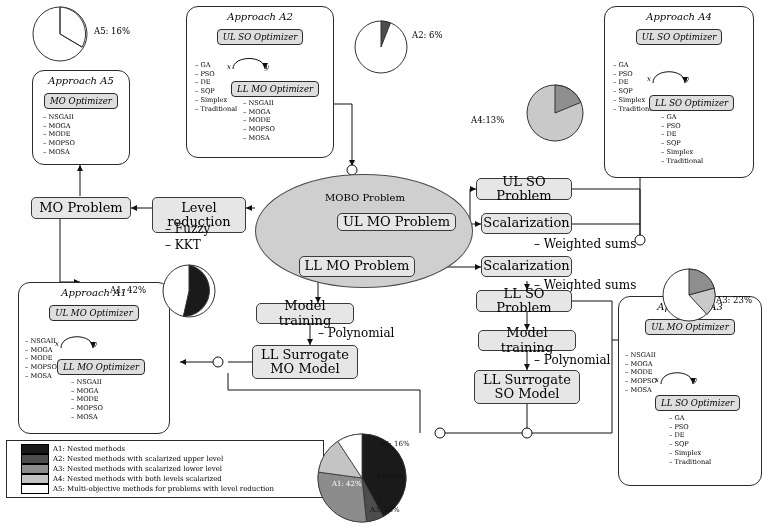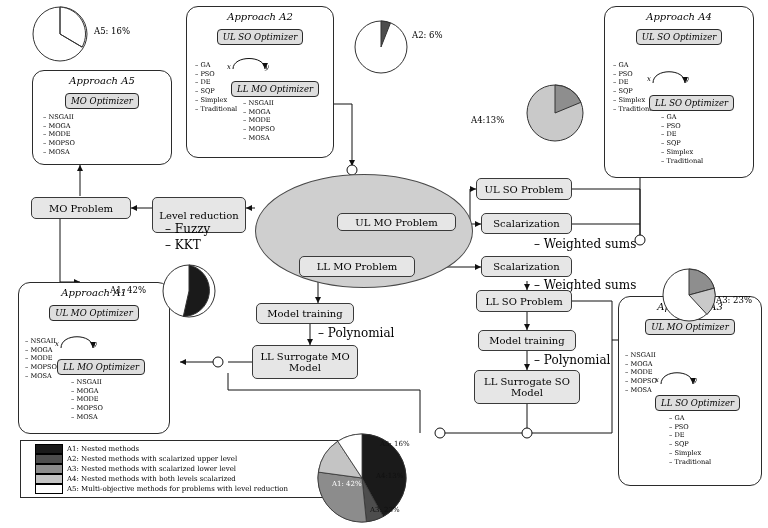--- a/index.html
+++ b/index.html
@@ -15,21 +15,21 @@
   svg.layer{position:absolute;left:0;top:0;width:768px;height:528px;}
   .node{position:absolute;box-sizing:border-box;}
 
   
   .gbox{
     background:#e6e6e6;
     border:1px solid #3a3a3a;
     border-radius:5px;
     text-align:center;
     display:flex;align-items:center;justify-content:center;
-    font-size:10px;
+    font-size:13px;
     line-height:1.1;
   }
   .approach{
     background:#ffffff;
     border:1px solid #2b2b2b;
     border-radius:12px;
   }
   .approach .title{
     font-size:10px;
     text-align:center;
@@ -148,20 +148,21 @@
     <g fill="#ffffff" stroke="#111" stroke-width="1">
       <circle cx="352" cy="170" r="5"></circle>
       <circle cx="640" cy="240" r="5"></circle>
       <circle cx="218" cy="362" r="5"></circle>
       <circle cx="440" cy="433" r="5"></circle>
       <circle cx="527" cy="433" r="5"></circle>
     </g>
   </svg>
 
   <div class="ellipse" style="left:255px;top:174px;width:216px;height:112px;"></div>
+  <div class="node mobotitle" style="left:285px;top:192px;width:160px;">MOBO Problem</div>
   <div class="node gbox" style="left:337px;top:213px;width:119px;height:18px;">
     <span>UL MO Problem</span>
   </div>
   <div class="node gbox" style="left:299px;top:256px;width:116px;height:21px;">
     <span>LL MO Problem</span>
   </div>
 
   <div class="node gbox" style="left:31px;top:197px;width:100px;height:22px;">
     <span>MO Problem</span>
   </div>
@@ -208,21 +209,21 @@
   <div class="node gbox" style="left:256px;top:303px;width:98px;height:21px;">
     <span>Model training</span>
   </div>
   <div class="node sublabel" style="left:318px;top:326px;width:110px;">
     <div class="d">Polynomial</div>
   </div>
   <div class="node gbox" style="left:252px;top:345px;width:106px;height:34px;">
     <span style="padding:0 6px;">LL Surrogate MO Model</span>
   </div>
 
-  <div class="node approach" style="left:32px;top:70px;width:140px;height:95px;">
+  <div class="node approach" style="left:32px;top:70px;width:98px;height:95px;">
     <div class="title">Approach A5</div>
     <div style="text-align:center;margin-top:3px;">
       <span class="optbox">MO Optimizer</span>
     </div>
     <ul class="alg" style="margin:4px 0 0 10px;">
       <li>NSGAII</li>
       <li>MOGA</li>
       <li>MODE</li>
       <li>MOPSO</li>
       <li>MOSA</li>
@@ -376,21 +377,21 @@
     <span class="xy" style="position:absolute;left:74px;top:79px;">y</span>
   </div>
 
   <svg class="node" style="left:660px;top:266px;width:58px;height:58px;">
     <circle cx="29" cy="29" r="26" fill="#ffffff" stroke="#333" stroke-width="1"></circle>
     <path d="M29,29 L29,3 A26,26 0 0,1 54.2,22.2 Z" fill="#8e8e8e" stroke="#333" stroke-width="1"></path>
     <path d="M29,29 L54.2,22.2 A26,26 0 0,1 47,48.5 Z" fill="#c9c9c9" stroke="#333" stroke-width="1"></path>
   </svg>
   <div class="node pielabel" style="left:716px;top:295px;width:60px;">A3: 23%</div>
 
-  <div class="legend" style="left:20px;top:440px;width:300px;padding-left:12px;">
+  <div class="legend" style="left:6px;top:440px;width:300px;padding-left:12px;">
     <table>
       <tbody>
           <tr>
         <td>
               <span class="sw" style="background:#1a1a1a;"></span>
             </td>
         <td>A1: Nested methods</td>
       </tr>
       <tr>
         <td>

